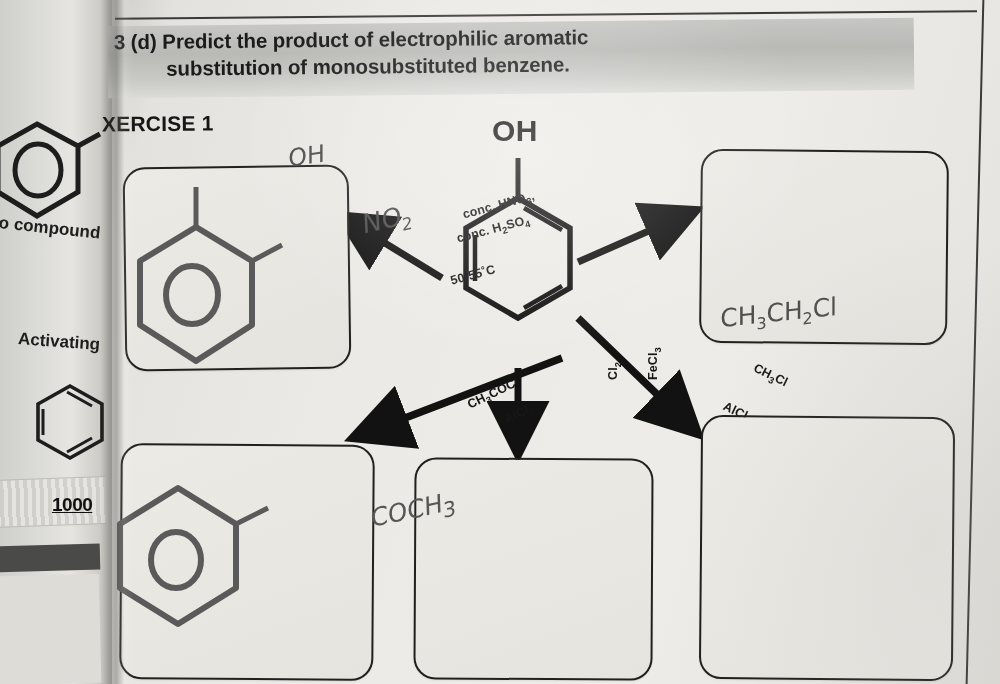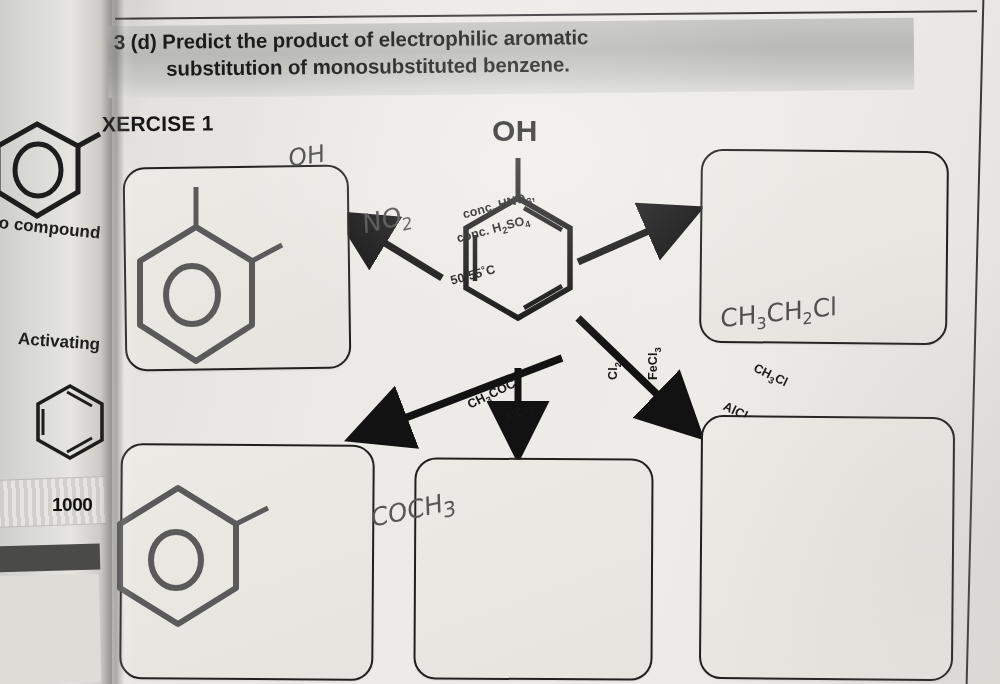--- a/index.html
+++ b/index.html
@@ -42,20 +42,21 @@
   .lt-act {
     left: 18px; top: 332px;
     font-size: 17px;
     transform: rotate(4deg);
   }
   .lt-1000 {
     left: 52px; top: 494px;
     font-size: 19px;
     letter-spacing: -0.5px;
     color: #111;
+    text-decoration: underline;
   }
   .ruler-band {
     position: absolute;
     left: -4px; top: 478px;
     width: 110px; height: 46px;
     background: repeating-linear-gradient(
         90deg,
         #e8e7e3 0px, #e8e7e3 4px,
         #cfcec9 4px, #cfcec9 8px);
     opacity: .85;

